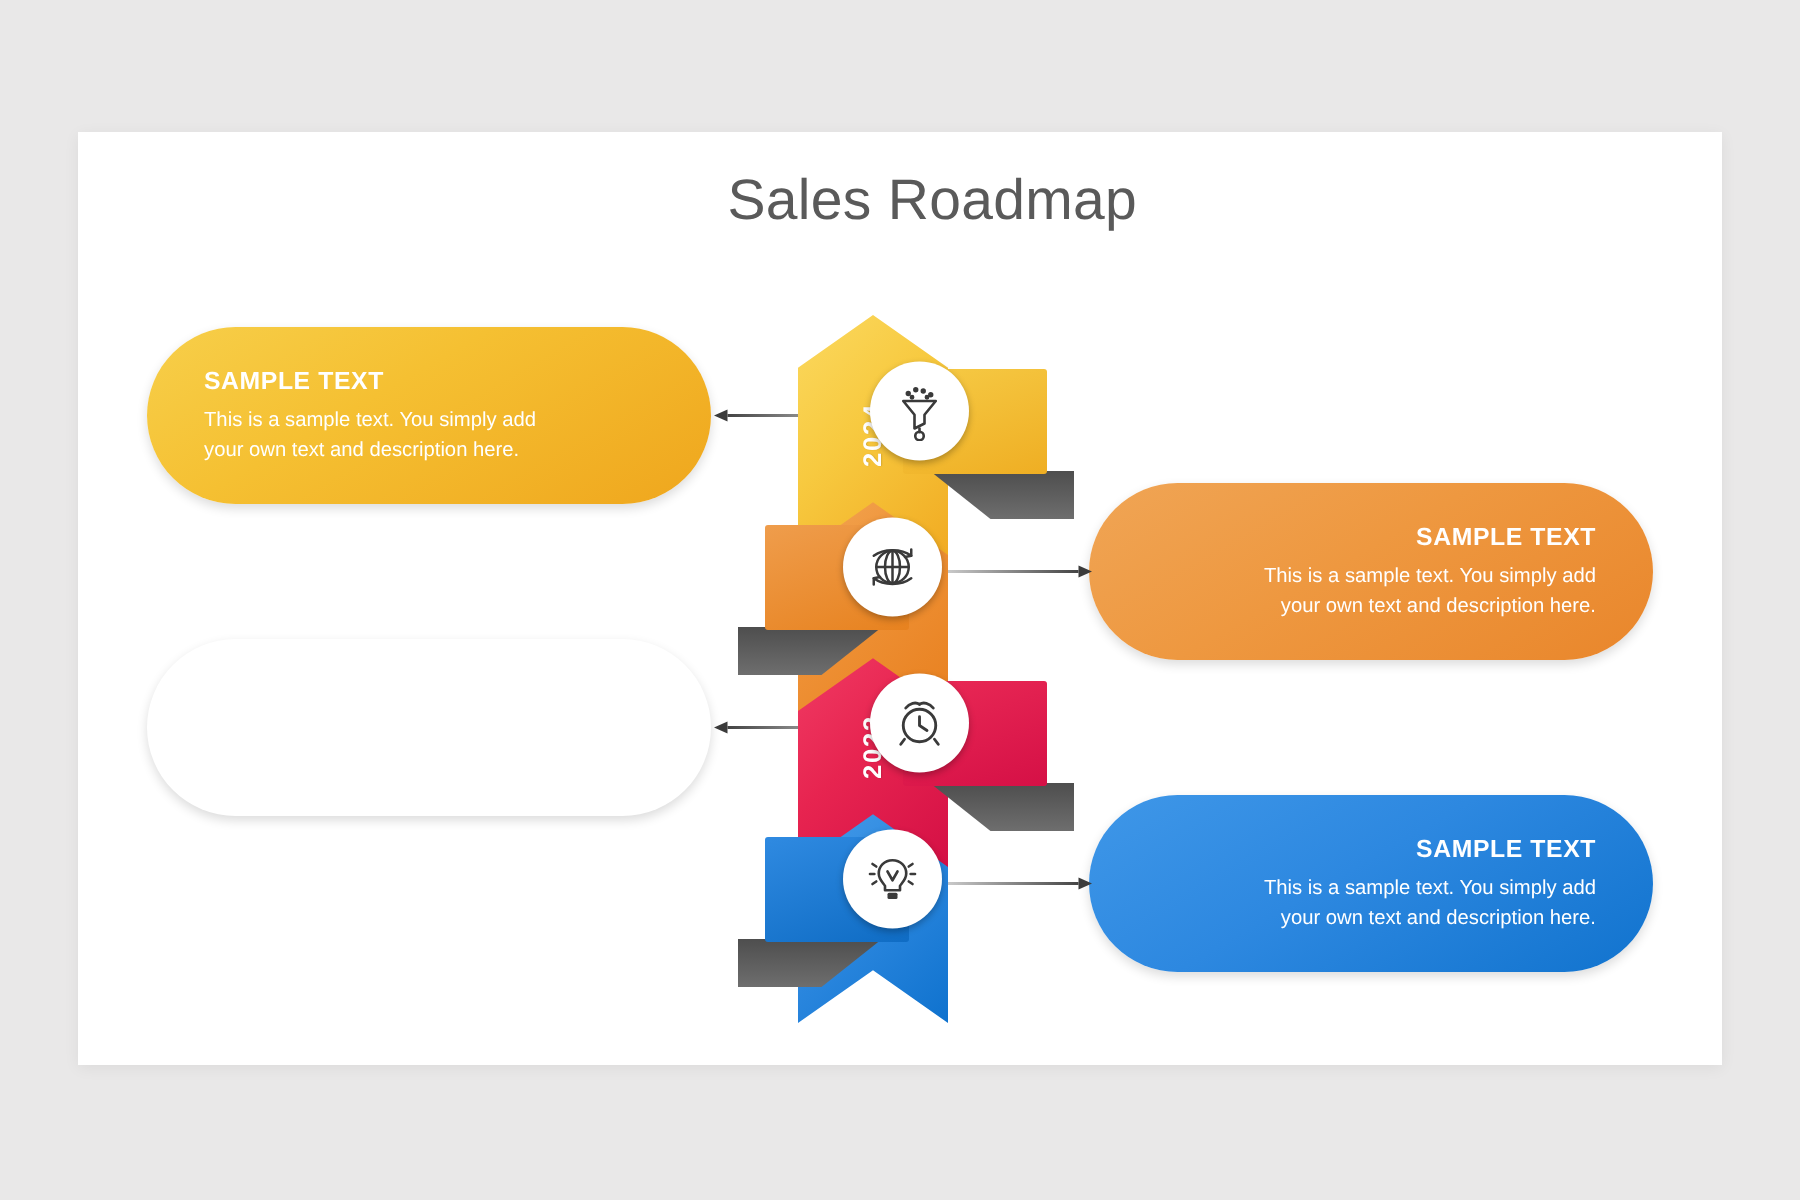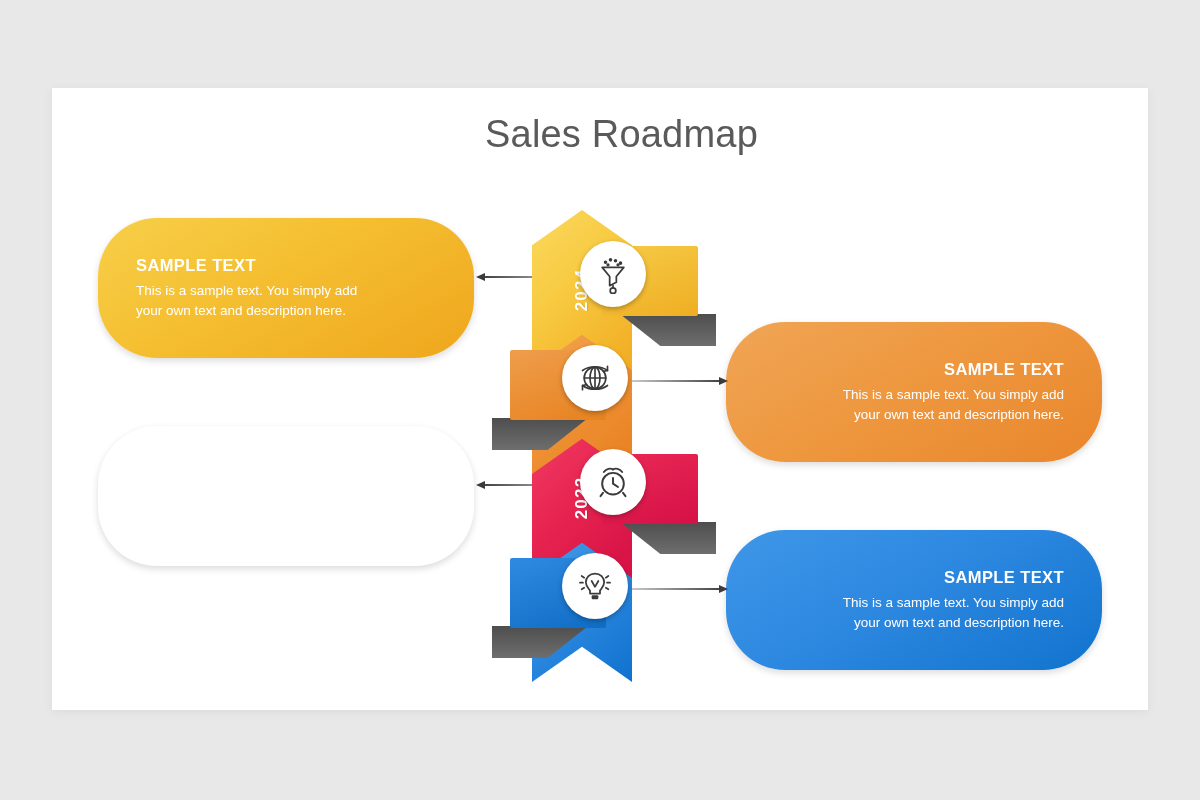--- a/index.html
+++ b/index.html
@@ -47,21 +47,21 @@
     margin-top: 12px;
     font-size: 15px;
     font-weight: 400;
     color: #6b6b6b;
   }
 
   
   .card {
     position: absolute;
     width: 376px;
-    height: 140px;
+    height: 118px;
     border-radius: 59px;
     color: #ffffff;
     padding: 0 38px;
     display: flex;
     flex-direction: column;
     justify-content: center;
     box-shadow: 0 3px 7px rgba(0,0,0,0.14);
   }
   .card .card-title {
     font-size: 16.5px;

